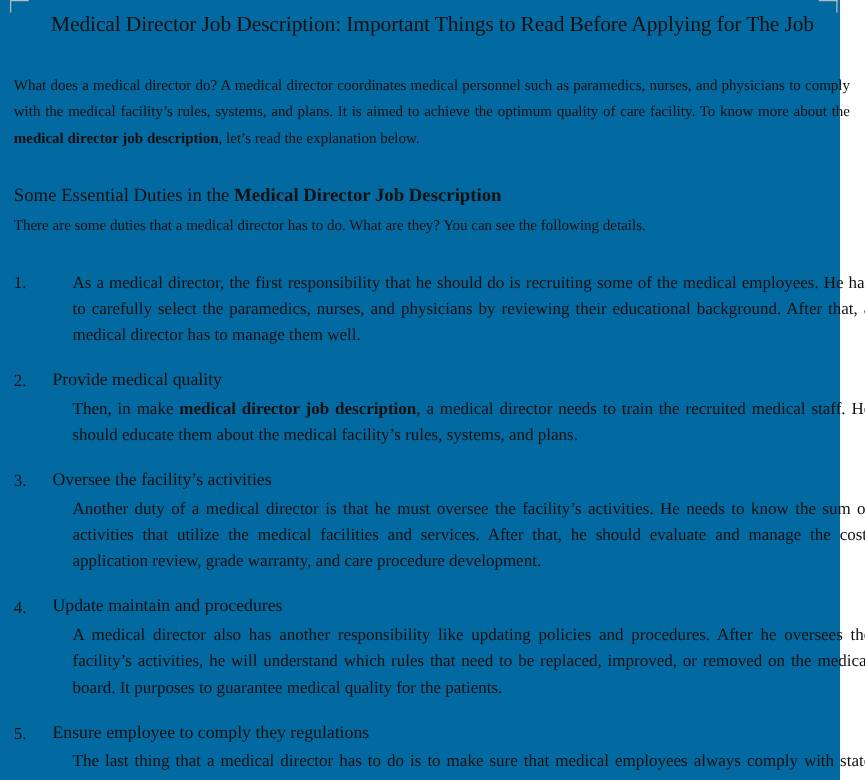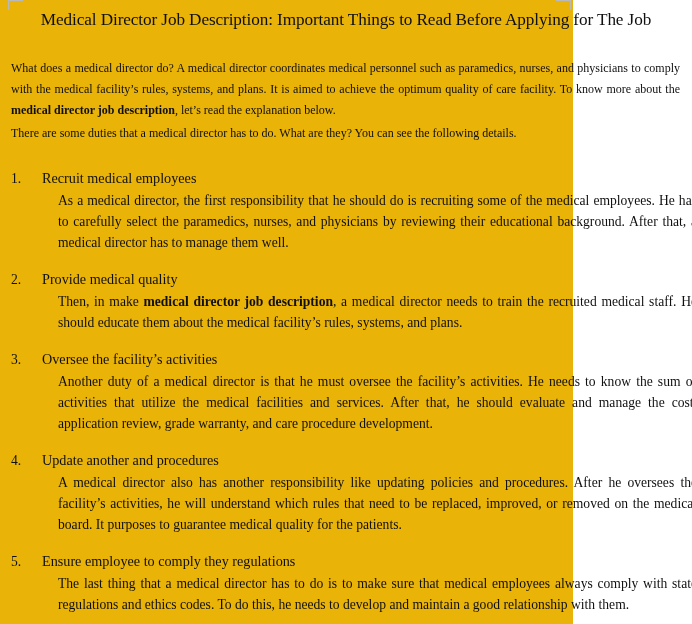--- a/index.html
+++ b/index.html
@@ -11,23 +11,23 @@
     width: 692px;
     height: 624px;
     overflow: hidden;
     font-family: "Liberation Serif", "DejaVu Serif", serif;
     color: #101010;
     -webkit-font-smoothing: antialiased;
   }
 
   .page {
     position: relative;
-    width: 573px;
+    width: 672px;
     height: 624px;
-    background: #eab308;
+    background: #0369a1;
     box-sizing: border-box;
   }
 
   
   .corner {
     position: absolute;
     width: 14px;
     height: 9px;
     pointer-events: none;
   }
@@ -137,46 +137,46 @@
 
   <span class="corner tl"></span>
   <span class="corner tr"></span>
 
   <div class="content">
 
     <h1 class="doc-title">Medical Director Job Description: Important Things to Read Before Applying for The Job</h1>
 
     <p class="para intro"><span>What does a medical director do? A medical director coordinates medical personnel such as paramedics, nurses, and physicians to comply with the medical facility’s rules, systems, and plans. It is aimed to achieve the optimum quality of care facility. To know more about the </span><b>medical director job description</b><span>, let’s read the explanation below.</span></p>
 
+    <h2 class="section-head"><span>Some Essential Duties in the </span><b>Medical Director Job Description</b></h2>
 
     <p class="para sub">There are some duties that a medical director has to do. What are they? You can see the following details.</p>
 
     <ol class="duties">
 
       <li>
         <span class="li-num">1.</span>
-        <p class="li-title">Recruit medical employees</p>
         <p class="li-body"><span>As a medical director, the first responsibility that he should do is recruiting some of the medical employees. He has to carefully select the paramedics, nurses, and physicians by reviewing their educational background. After that, a medical director has to manage them well.</span><b></b><span></span></p>
       </li>
 
       <li>
         <span class="li-num">2.</span>
         <p class="li-title">Provide medical quality</p>
         <p class="li-body"><span>Then, in make </span><b>medical director job description</b><span>, a medical director needs to train the recruited medical staff. He should educate them about the medical facility’s rules, systems, and plans.</span></p>
       </li>
 
       <li>
         <span class="li-num">3.</span>
         <p class="li-title">Oversee the facility’s activities</p>
         <p class="li-body"><span>Another duty of a medical director is that he must oversee the facility’s activities. He needs to know the sum of activities that utilize the medical facilities and services. After that, he should evaluate and manage the cost, application review, grade warranty, and care procedure development.</span><b></b><span></span></p>
       </li>
 
       <li>
         <span class="li-num">4.</span>
-        <p class="li-title">Update another and procedures</p>
+        <p class="li-title">Update maintain and procedures</p>
         <p class="li-body"><span>A medical director also has another responsibility like updating policies and procedures. After he oversees the facility’s activities, he will understand which rules that need to be replaced, improved, or removed on the medical board. It purposes to guarantee medical quality for the patients.</span><b></b><span></span></p>
       </li>
 
       <li>
         <span class="li-num">5.</span>
         <p class="li-title">Ensure employee to comply they regulations</p>
         <p class="li-body"><span>The last thing that a medical director has to do is to make sure that medical employees always comply with state regulations and ethics codes. To do this, he needs to develop and maintain a good relationship with them.</span><b></b><span></span></p>
       </li>
 
     </ol>

